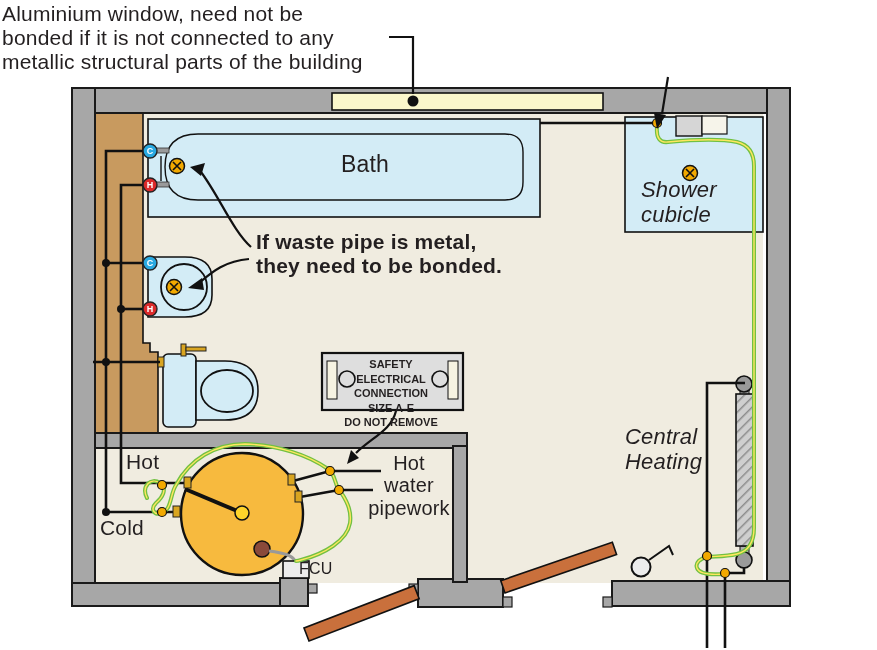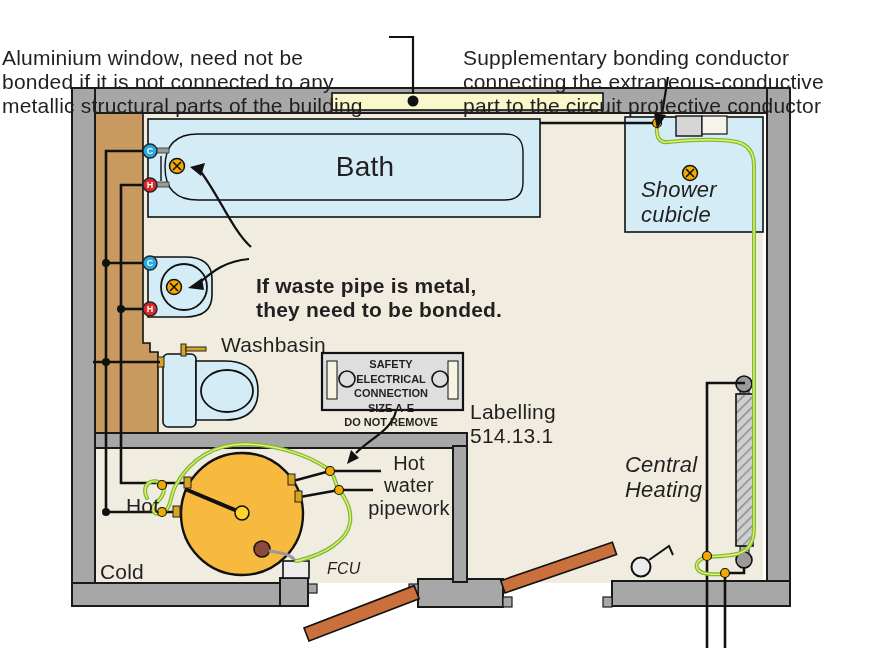--- a/index.html
+++ b/index.html
@@ -6,21 +6,21 @@
     --wall:#a7a7a7; --room:#f0ece0; --blue:#d3ecf6; --window:#faf7cb;
     --wood:#c89a5f; --cylinder:#f7ba3e; --door:#c9703c; --green:#72c043;
     --yellow:#ffe75e; --clamp:#f2a900; --cold:#29a9e1; --hot:#da2a2a;
     --text:#231f20; --plate:#dedede; --radiator:#cfcfcf;
   }
   html,body{margin:0;padding:0;background:#fff;}
   #stage{position:relative;width:877px;height:650px;background:#fff;overflow:hidden;
          font-family:"Liberation Sans","DejaVu Sans",sans-serif;color:var(--text);}
   #stage svg{position:absolute;left:0;top:0;}
   .lbl{position:absolute;white-space:pre-line;line-height:1.15;letter-spacing:.2px;}
-  .fs21{font-size:21px;margin-top:44px;} .fs22{font-size:22px;font-style:italic;} .fs26{font-size:28px;}
+  .fs21{font-size:21px;} .fs22{font-size:22px;font-style:italic;} .fs26{font-size:23px;}
   .fs20{font-size:20px;} .fs16{font-size:16px;}
   .ctr{text-align:center;}
   .plate-txt{font-size:11px;line-height:1.32;letter-spacing:0;font-weight:bold;}
   .wall{fill:var(--wall);stroke:#1a1a1a;stroke-width:2;}
   .notch{fill:var(--wall);stroke:#1a1a1a;stroke-width:1.2;}
   .fix{fill:var(--blue);stroke:#111;stroke-width:1.6;}
   .pipe{fill:none;stroke:#111;stroke-width:2.6;}
   .thin{fill:none;stroke:#111;stroke-width:1.4;}
   .wireG{fill:none;stroke:var(--green);stroke-width:4;stroke-linecap:round;}
   .wireY{fill:none;stroke:var(--yellow);stroke-width:1.4;stroke-linecap:round;}
@@ -208,49 +208,43 @@
     <polygon points="188,288 202,278 204,290" fill="#111"></polygon>
     <path class="lead" d="M396,411 C391,431 372,437 356,453"></path>
     <polygon points="347,464 359,458 351,450" fill="#111"></polygon>
   </g>
 </svg>
 
 <div class="lbl fs21" style="left:2px;top:2px;width:402px;">Aluminium window, need not be
 bonded if it is not connected to any
 metallic structural parts of the building</div>
 
-<div class="lbl fs21" style="left:463px;top:2px;width:412px;">Supplementary bonding conductor
-connecting the extraneous-conductive
-part to the circuit protective conductor</div>
 
 <div class="lbl fs26 ctr" style="left:320px;top:151px;width:90px;">Bath</div>
 
 <div class="lbl fs22" style="left:641px;top:177px;">Shower
 cubicle</div>
 
 <div class="lbl fs21" style="left:256px;top:230px;font-weight:bold;">If waste pipe is metal,
 they need to be bonded.</div>
 
-<div class="lbl fs21" style="left:221px;top:289px;">Washbasin</div>
 
 <div class="lbl plate-txt ctr" style="left:337px;top:357px;width:108px;">SAFETY ELECTRICAL
 CONNECTION
 SIZE A-E
 DO NOT REMOVE</div>
 
-<div class="lbl fs21" style="left:470px;top:356px;">Labelling
-514.13.1</div>
 
 <div class="lbl fs21" style="left:126px;top:450px;">Hot</div>
 
 <div class="lbl fs21" style="left:100px;top:516px;text-align:right;">Cold</div>
 
 <div class="lbl fs20 ctr" style="left:358px;top:452px;width:102px;line-height:1.12;">Hot
 water
 pipework</div>
 
 
-<div class="lbl fs16" style="left:327px;top:560px;font-style:italic;">FCU</div>
-
-<div class="lbl fs22" style="left:625px;top:452px;">Central
+<div class="lbl fs16" style="left:299px;top:560px;">FCU</div>
+
+<div class="lbl fs22" style="left:625px;top:424px;">Central
 Heating</div>
 
 </div>
 
 </body></html>

